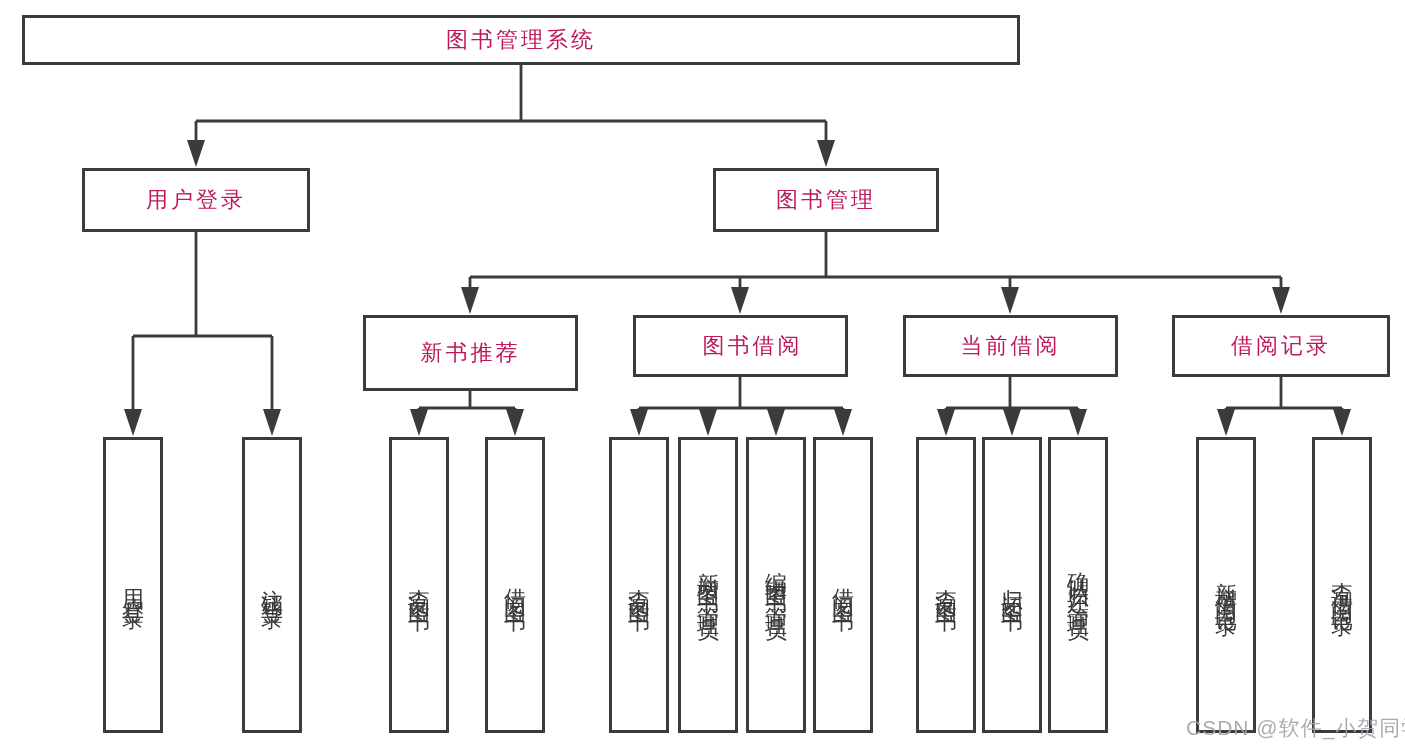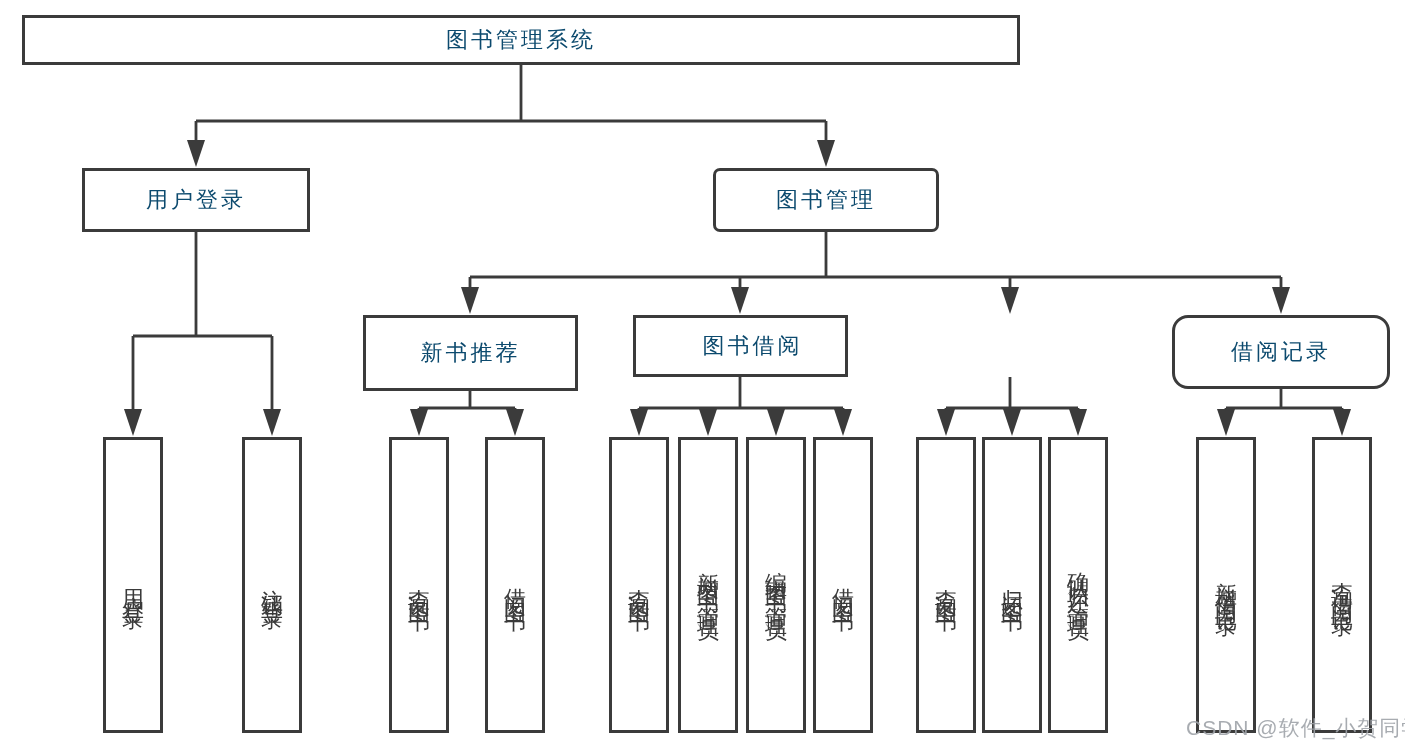--- a/index.html
+++ b/index.html
@@ -21,21 +21,21 @@
   .node {
     position: absolute;
     box-sizing: border-box;
     border: 3px solid #3b3b3b;
     background: #ffffff;
     display: flex;
     align-items: center;
     justify-content: center;
     font-size: 22px;
     letter-spacing: 3px;
-    color: #0c4a6e;
+    color: #be185d;
     z-index: 2;
   }
   .vnode {
     position: absolute;
     box-sizing: border-box;
     border: 3px solid #3b3b3b;
     background: #ffffff;
     top: 437px;
     width: 60px;
     height: 296px;
@@ -59,25 +59,25 @@
     top: 714px;
     font-size: 21px;
     letter-spacing: 1px;
     color: rgba(158, 163, 169, 0.9);
     z-index: 5;
     white-space: nowrap;
   }
   
   .n-root   { left: 22px;  top: 15px;  width: 998px; height: 50px; }
   .n-login  { left: 82px;  top: 168px; width: 228px; height: 64px; }
-  .n-mgmt   { left: 713px; top: 168px; width: 226px; height: 64px; border-radius: 7px; }
+  .n-mgmt   { left: 713px; top: 168px; width: 226px; height: 64px; }
   .n-newrec { left: 363px; top: 315px; width: 215px; height: 76px; }
   .n-borrow { left: 633px; top: 315px; width: 215px; height: 62px; padding-left: 24px; }
   .n-current{ left: 903px; top: 315px; width: 215px; height: 62px; }
-  .n-record { left: 1172px;top: 315px; width: 218px; height: 74px; border-radius: 16px; }
+  .n-record { left: 1172px;top: 315px; width: 218px; height: 62px; }
   .v-1  { left: 103px; }
   .v-2  { left: 242px; }
   .v-3  { left: 389px; }
   .v-4  { left: 485px; }
   .v-5  { left: 609px; }
   .v-6  { left: 678px; }
   .v-7  { left: 746px; }
   .v-8  { left: 813px; }
   .v-9  { left: 916px; }
   .v-10 { left: 982px; }
@@ -121,20 +121,21 @@
     </g>
   </svg>
 
   <div class="node n-root">图书管理系统</div>
 
   <div class="node n-login">用户登录</div>
   <div class="node n-mgmt">图书管理</div>
 
   <div class="node n-newrec">新书推荐</div>
   <div class="node n-borrow">图书借阅</div>
+  <div class="node n-current">当前借阅</div>
   <div class="node n-record">借阅记录</div>
 
   <div class="vnode v-1">
     <span class="vtext">用户登录</span>
   </div>
   <div class="vnode v-2">
     <span class="vtext">注销登录</span>
   </div>
 
   <div class="vnode v-3">

